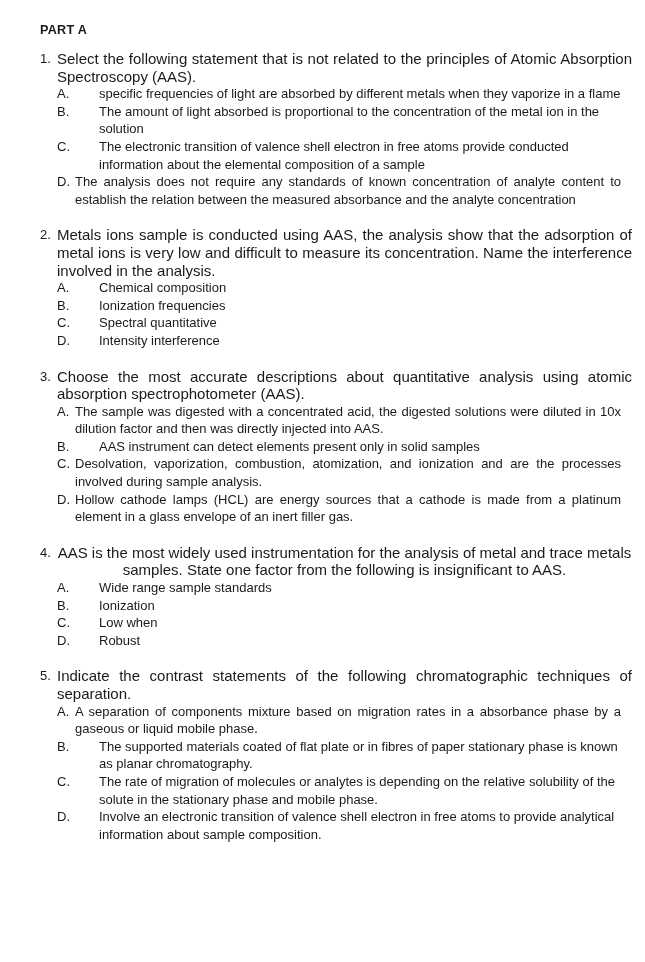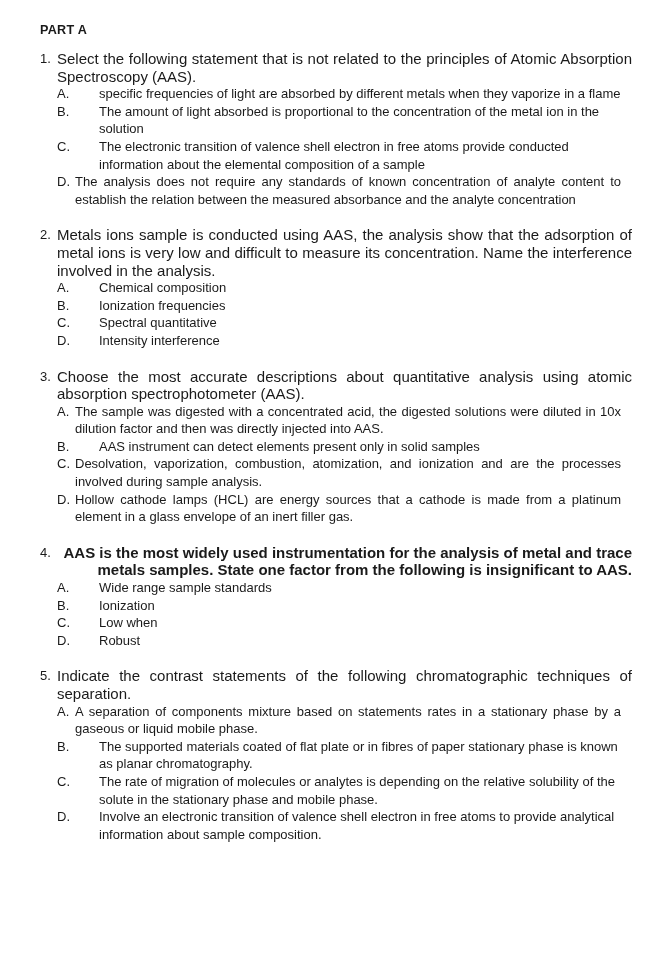--- a/index.html
+++ b/index.html
@@ -55,22 +55,21 @@
   .q-text {
     flex: 1 1 auto;
     font-size: 15px;
     line-height: 17.6px;
     text-align: justify;
     text-justify: inter-word;
     padding-right: 0px;
     hyphens: none;
   }
   .q-text.nojustify {
-    text-align: right;
-    font-weight: bold;
+    text-align: center;
   }
   
   .options {
     margin: 0;
     padding: 0 0 0 17px;
     list-style: none;
   }
   .opt-row {
     display: flex;
     align-items: flex-start;
@@ -203,21 +202,21 @@
         </ul>
       </div>
       <div class="question-block">
         <div class="q-row">
           <div class="q-num">5.</div>
           <div class="q-text">Indicate the contrast statements of the following chromatographic techniques of separation.</div>
         </div>
         <ul class="options">
           <li class="opt-row">
             <span class="opt-letter">A.</span>
-            <span class="opt-text">A separation of components mixture based on statements rates in a stationary phase by a gaseous or liquid mobile phase.</span>
+            <span class="opt-text">A separation of components mixture based on migration rates in a absorbance phase by a gaseous or liquid mobile phase.</span>
           </li>
           <li class="opt-row">
             <span class="opt-letter">B.</span>
             <span class="opt-text nojustify">The supported materials coated of flat plate or in fibres of paper stationary phase is known as planar chromatography.</span>
           </li>
           <li class="opt-row">
             <span class="opt-letter">C.</span>
             <span class="opt-text nojustify">The rate of migration of molecules or analytes is depending on the relative solubility of the solute in the stationary phase and mobile phase.</span>
           </li>
           <li class="opt-row">

